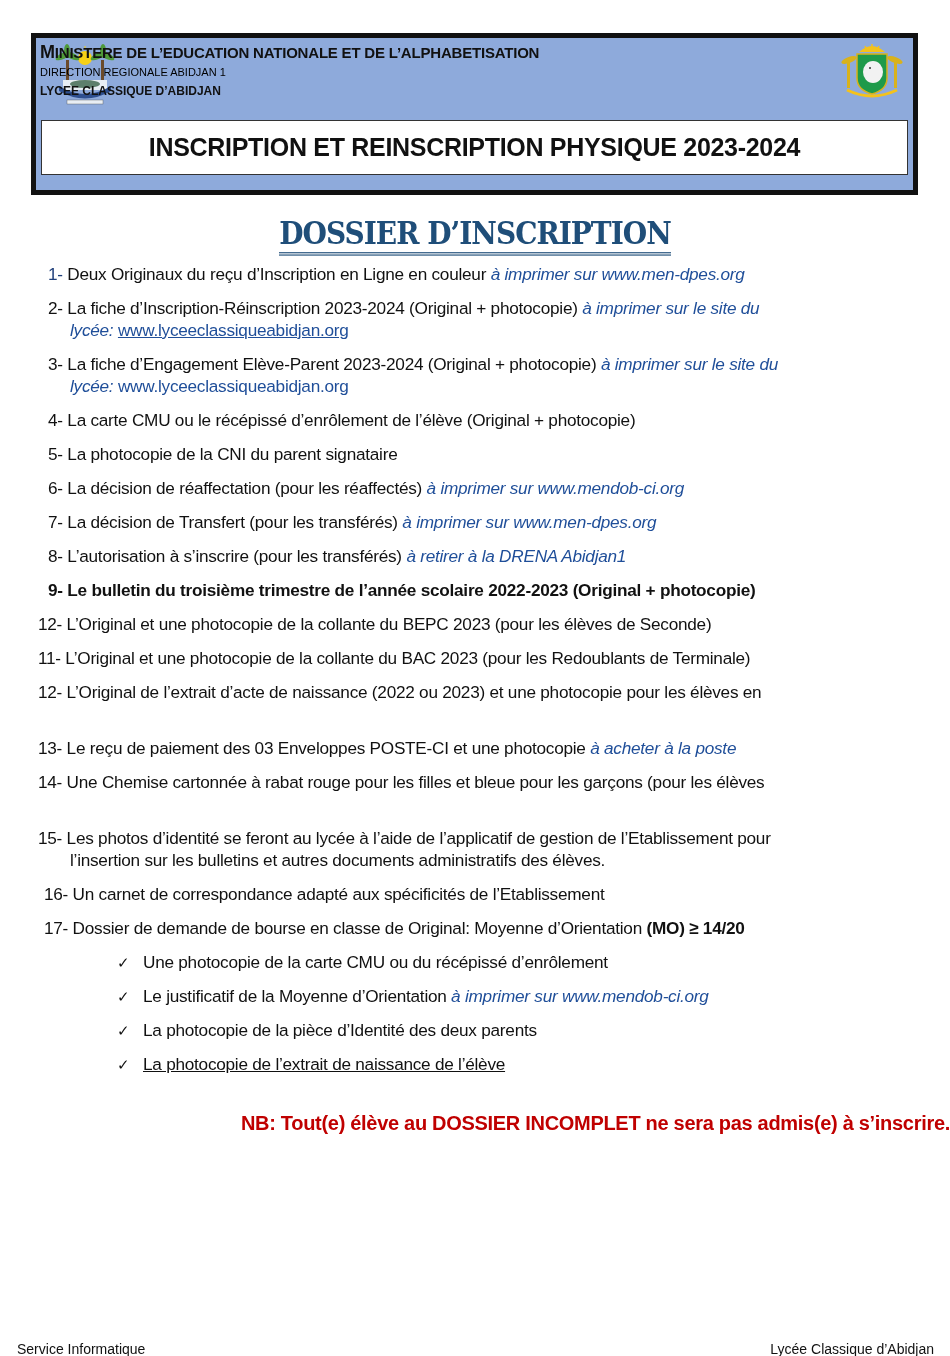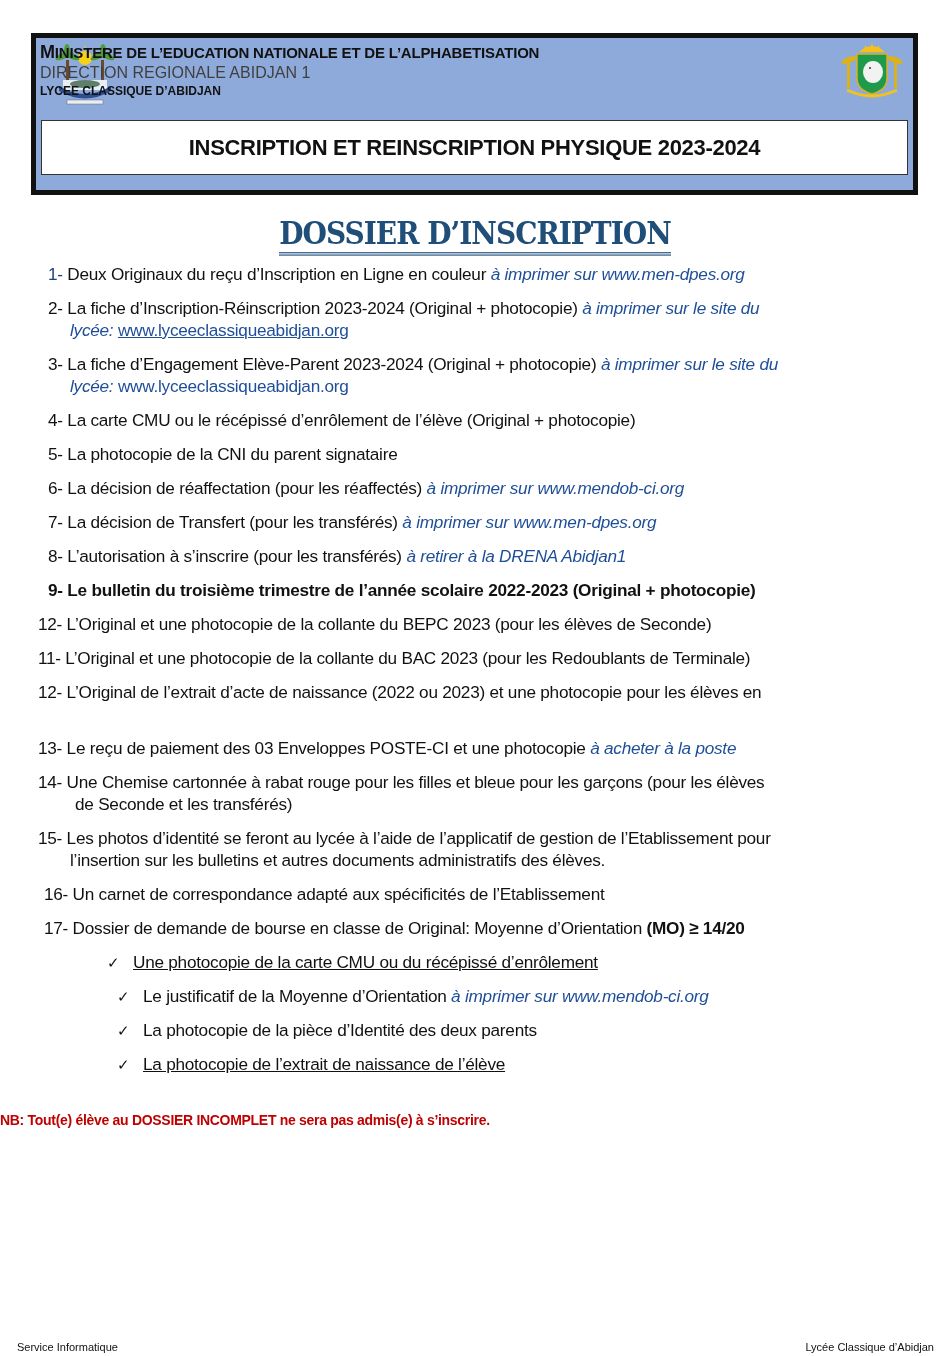--- a/index.html
+++ b/index.html
@@ -13,29 +13,29 @@
     }
     .header-top { position: absolute; left: 0; top: 0; width: 100%; height: 74px; }
     .logo-left { position: absolute; left: 17px; top: 4px; width: 64px; height: 66px; }
     .logo-right { position: absolute; right: 10px; top: 4px; width: 62px; height: 60px; }
     .titles { position: absolute; left: 4px; right: 0; top: 4px; }
     .ministry {
       font-family: "Liberation Sans", sans-serif; font-weight: bold; font-size: 15px;
       color: #111; letter-spacing: -0.2px; line-height: 20px;
     }
     .ministry .cap { font-size: 18px; }
-    .direction { font-size: 16px; line-height: 19px; color: #404040; }
+    .direction { font-size: 11px; line-height: 19px; color: #000000; }
     .lycee { font-size: 12px; font-weight: bold; line-height: 18px; color: #111; }
     .title-box {
       position: absolute; left: 5px; top: 82px; width: 867px; height: 55px;
       background: #fff; border: 1.5px solid #333;
       display: flex; align-items: center; justify-content: center;
     }
     .main-title {
-      font-family: "Liberation Sans", sans-serif; font-weight: bold; font-size: 22px;
+      font-family: "Liberation Sans", sans-serif; font-weight: bold; font-size: 25px;
       color: #111; letter-spacing: -0.3px;
     }
 
     
     .dossier-title {
       position: absolute; left: 0; right: 0; top: 218px; text-align: center;
     }
     .dossier-title span {
       font-family: "DejaVu Serif", serif; font-weight: bold; font-size: 28px;
       color: #1f4e79; letter-spacing: -1px; transform: scaleY(1.15); display: inline-block;
@@ -49,27 +49,27 @@
     .item .link-plain { color: #1f4e99; }
     .item .link-u { color: #1f4e99; text-decoration: underline; }
     .item .bold { font-weight: bold; }
     .item .cont { display: block; }
     .num-blue { color: #1f3f7a; }
 
     .check { position: absolute; font-size: 17.2px; line-height: 22px; color: #111; white-space: nowrap; letter-spacing: -0.25px; }
     .check .tick { display: inline-block; width: 26px; font-size: 15px; }
 
     .nb {
-      position: absolute; left: 0; right: 0; top: 1112px; text-align: left;
-      font-family: "Liberation Sans", sans-serif; font-weight: bold; font-size: 14px;
+      position: absolute; left: 0; right: 0; top: 1112px; text-align: right;
+      font-family: "Liberation Sans", sans-serif; font-weight: bold; font-size: 20px;
       color: #c00000; letter-spacing: -0.3px;
     }
 
     .footer-left, .footer-right {
-      position: absolute; top: 1341px; font-size: 11px; color: #111;
+      position: absolute; top: 1341px; font-size: 14px; color: #111;
     }
     .footer-left { left: 17px; }
     .footer-right { right: 16px; }
   </style>
 </head>
 <body>
 
 <div class="header">
   <div class="header-top">
 
@@ -182,37 +182,36 @@
   <div class="item" style="left:38px; top:681px;text-align:right;">
     <span>12-</span><span> L’Original de l’extrait d’acte de naissance (2022 ou 2023) et une photocopie pour les élèves en</span>
   </div>
 
   <div class="item" style="left:38px; top:737px;">
     <span>13-</span><span> Le reçu de paiement des 03 Enveloppes POSTE-CI et une photocopie </span><span class="link">à acheter à la poste</span>
   </div>
 
   <div class="item" style="left:38px; top:771px;">
     <span>14-</span><span> Une Chemise cartonnée à rabat rouge pour les filles et bleue pour les garçons (pour les élèves</span>
-    <span class="cont" style="padding-left:37px;">de Seconde et les transférés)</span>
   </div>
 
   <div class="item" style="left:38px; top:827px;">
     <span>15-</span><span> Les photos d’identité se feront au lycée à l’aide de l’applicatif de gestion de l’Etablissement pour</span>
     <span class="cont" style="padding-left:32px;">l’insertion sur les bulletins et autres documents administratifs des élèves.</span>
   </div>
 
   <div class="item" style="left:44px; top:883px;">
     <span>16-</span><span> Un carnet de correspondance adapté aux spécificités de l’Etablissement</span>
   </div>
 
   <div class="item" style="left:44px; top:917px;">
     <span>17-</span><span> Dossier de demande de bourse en classe de Original: Moyenne d’Orientation </span><span class="bold">(MO) ≥ 14/20</span>
   </div>
 
-  <div class="check" style="left:107px; top:951px;text-decoration:underline;">
+  <div class="check" style="left:117px; top:951px;">
     <span class="tick">✓</span><span>Une photocopie de la carte CMU ou du récépissé d’enrôlement</span>
   </div>
   <div class="check" style="left:117px; top:985px;">
     <span class="tick">✓</span><span>Le justificatif de la Moyenne d’Orientation </span><span style="color:#1f4e99;font-style:italic;">à imprimer sur </span><span style="color:#1f4e99;font-style:italic;">www.mendob-ci.org</span>
   </div>
   <div class="check" style="left:117px; top:1019px;">
     <span class="tick">✓</span><span>La photocopie de la pièce d’Identité des deux parents</span>
   </div>
   <div class="check" style="left:117px; top:1053px;text-decoration:underline;">
     <span class="tick">✓</span><span>La photocopie de l’extrait de naissance de l’élève</span>

